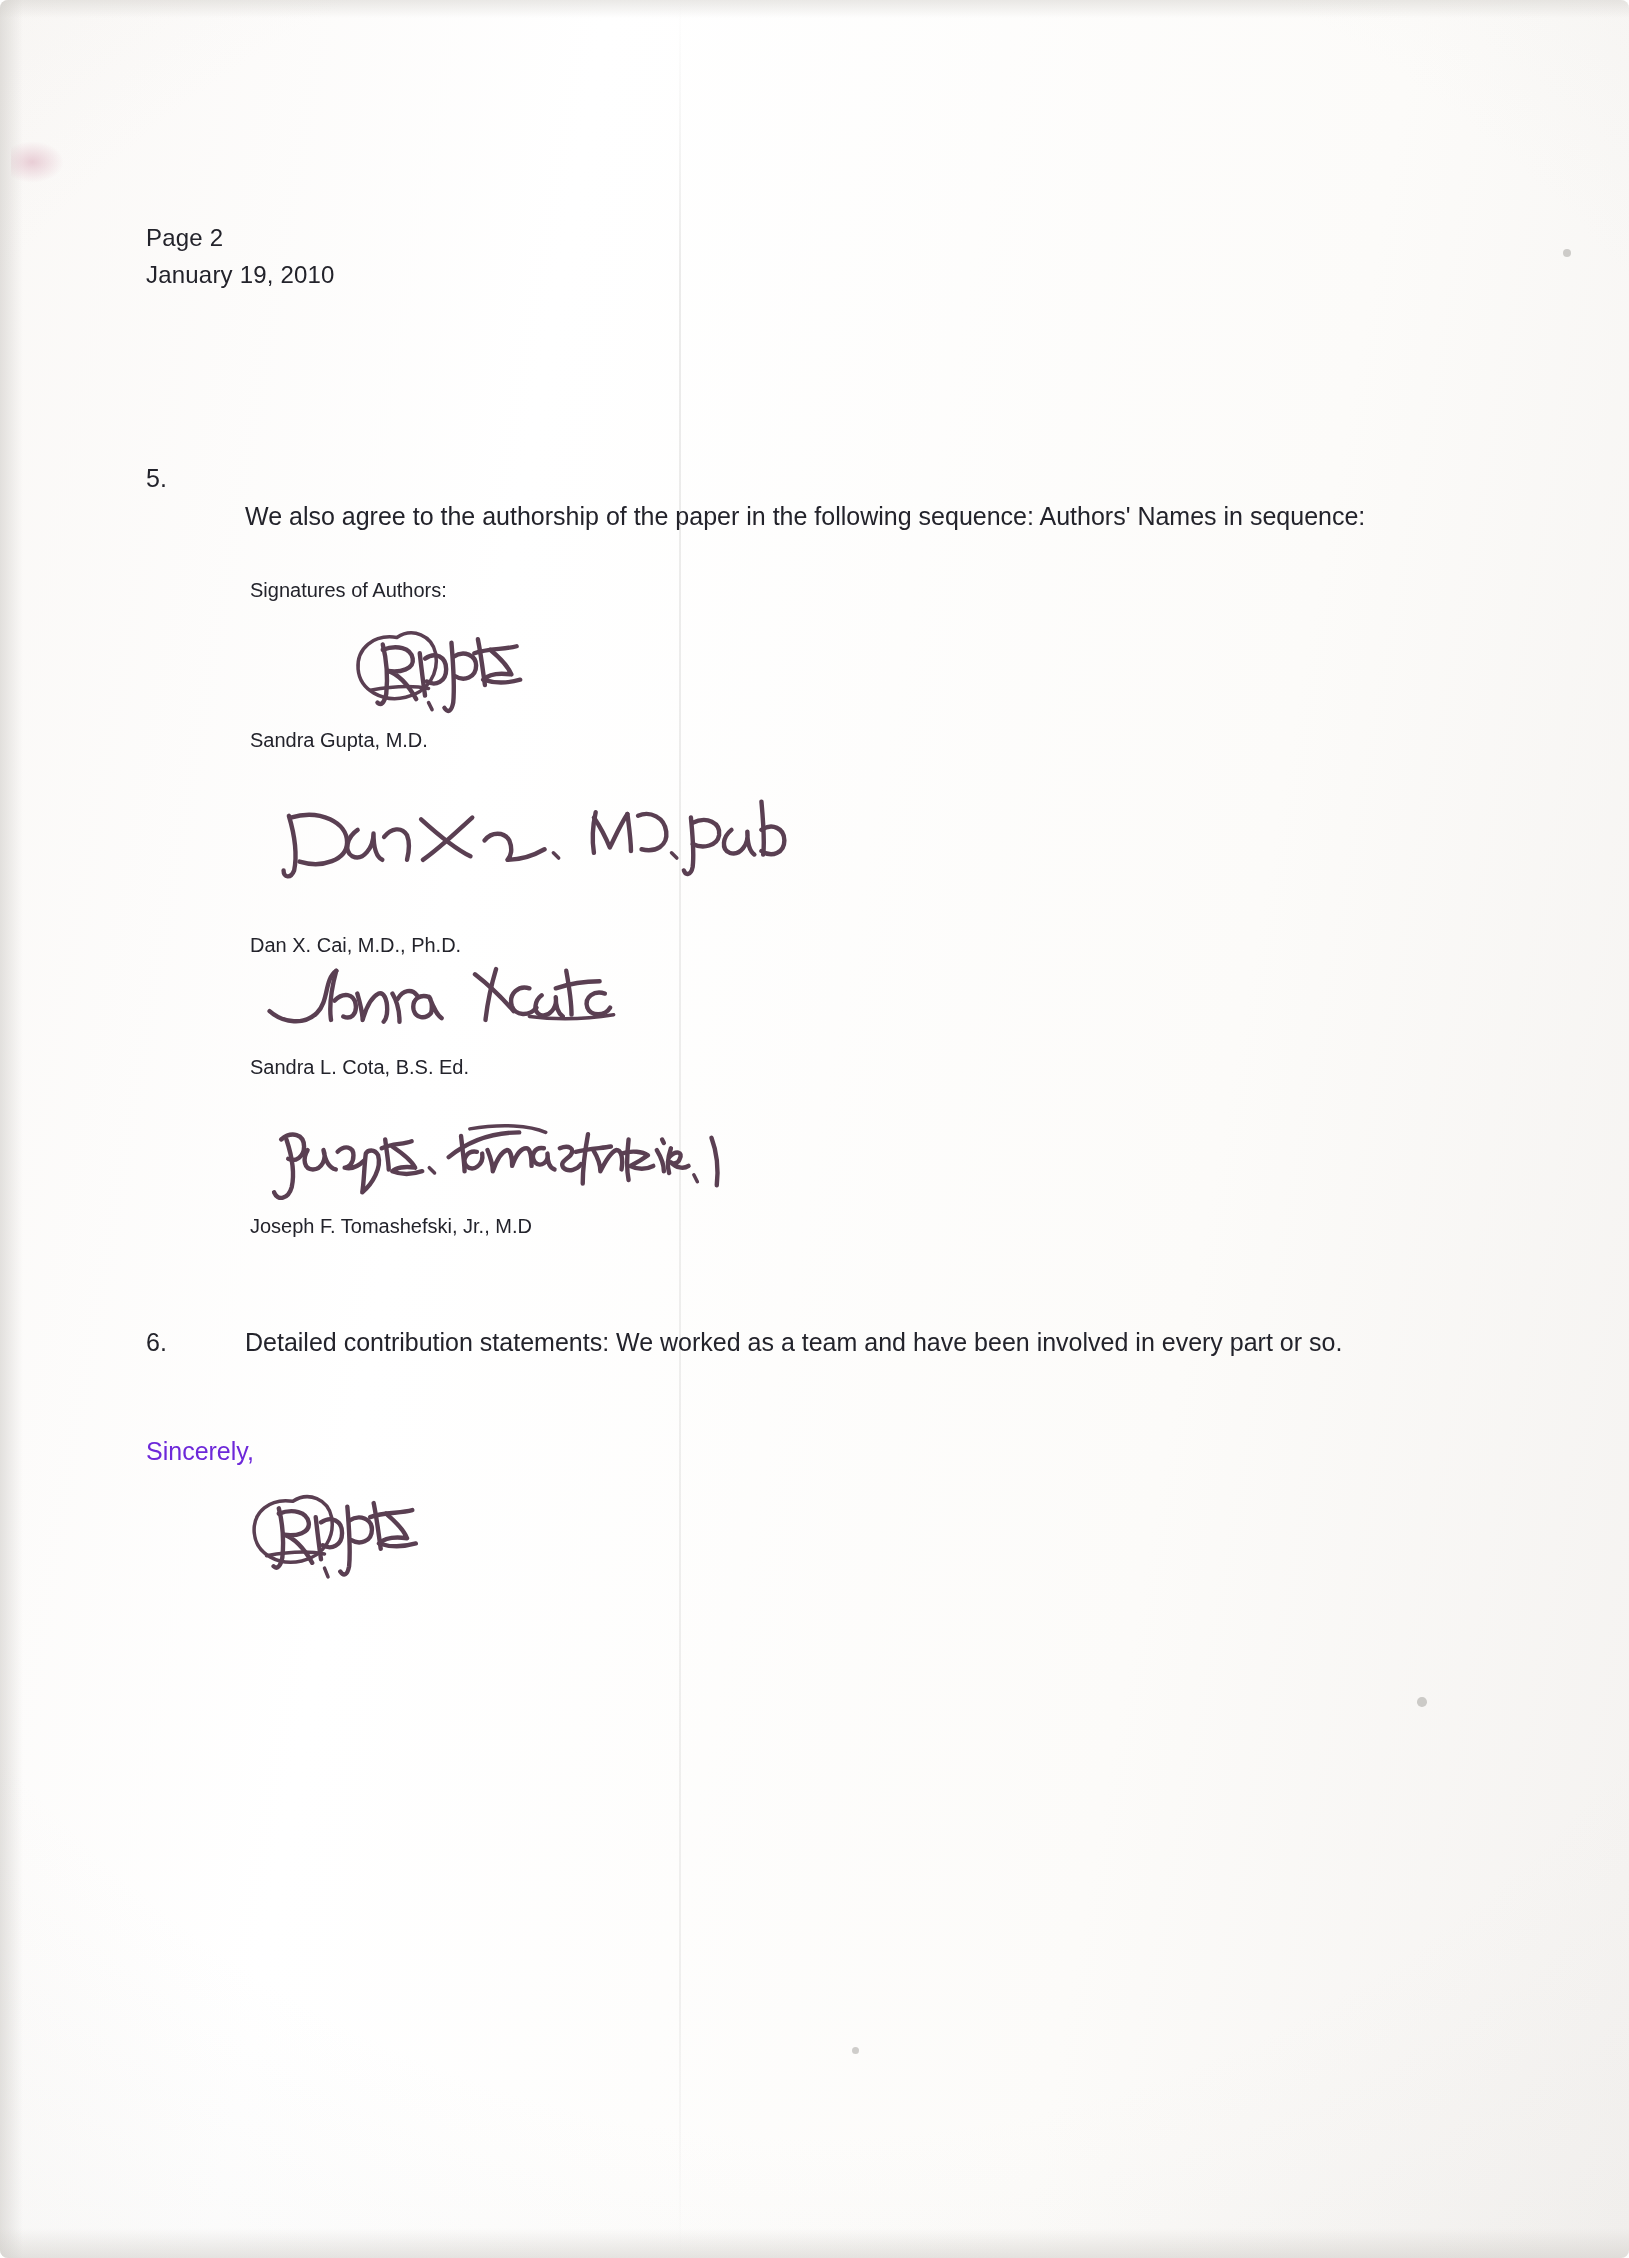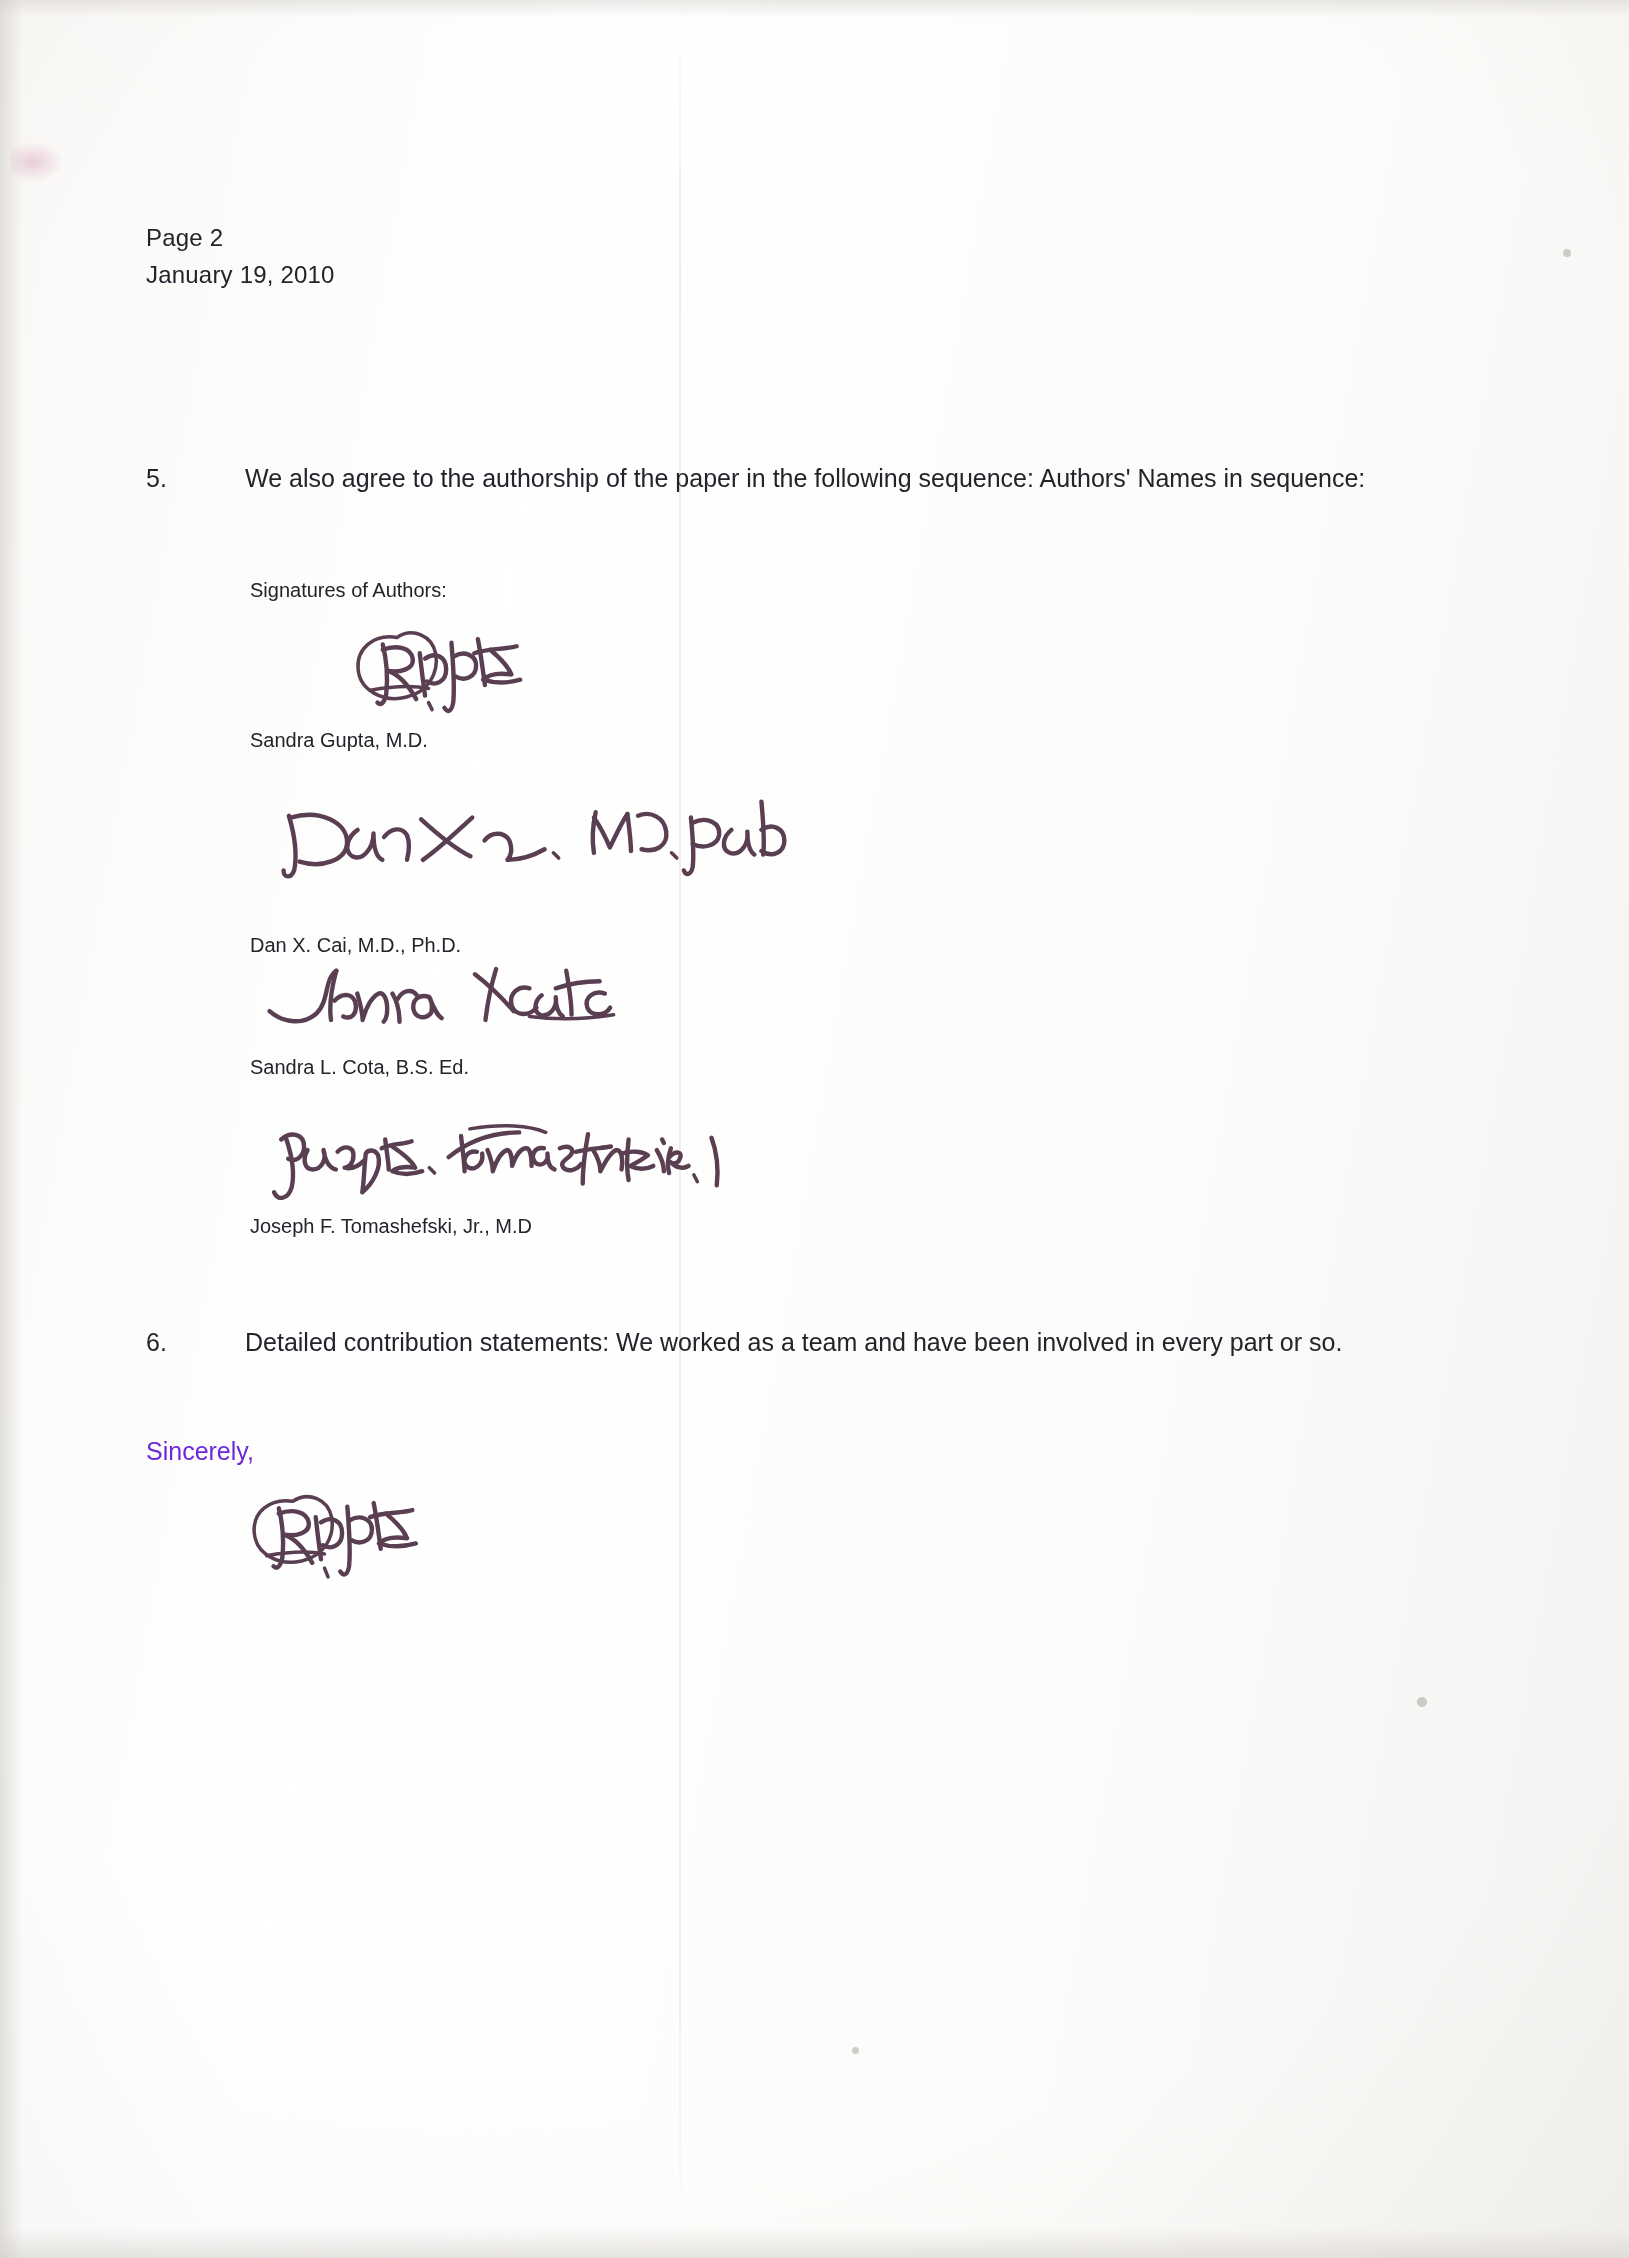--- a/index.html
+++ b/index.html
@@ -8,20 +8,21 @@
     background: #ffffff;
   }
   .page {
     position: relative;
     width: 1629px;
     height: 2258px;
     background: #fefefd;
     overflow: hidden;
     font-family: "Liberation Sans", sans-serif;
     color: #1b1b22;
+    border-radius: 8px;
   }
   
   .scan-tint {
     position: absolute;
     inset: 0;
     background:
       radial-gradient(ellipse 120% 90% at 50% 45%, rgba(255,255,255,0) 55%, rgba(216,214,210,0.35) 100%),
       linear-gradient(100deg, rgba(250,248,246,1) 0%, rgba(255,255,255,1) 30%, rgba(252,251,249,1) 70%, rgba(244,242,240,1) 100%);
     pointer-events: none;
   }
@@ -93,21 +94,21 @@
     color: #23232b;
   }
   .para {
     font-size: 25px;
     line-height: 38px;
     color: #23232b;
     text-align: justify;
   }
 
   .item5 { left: 146px; top: 459px; width: 1288px; }
-  .item5 .para { width: 1189px; }
+  .item5 .para { width: 1189px; margin-top: 38px; }
 
   .item6 { left: 146px; top: 1323px; width: 1288px; }
   .item6 .para { width: 1189px; }
 
   .sig-label {
     position: absolute;
     left: 250px;
     font-size: 20px;
     line-height: 35px;
     color: #23232b;

